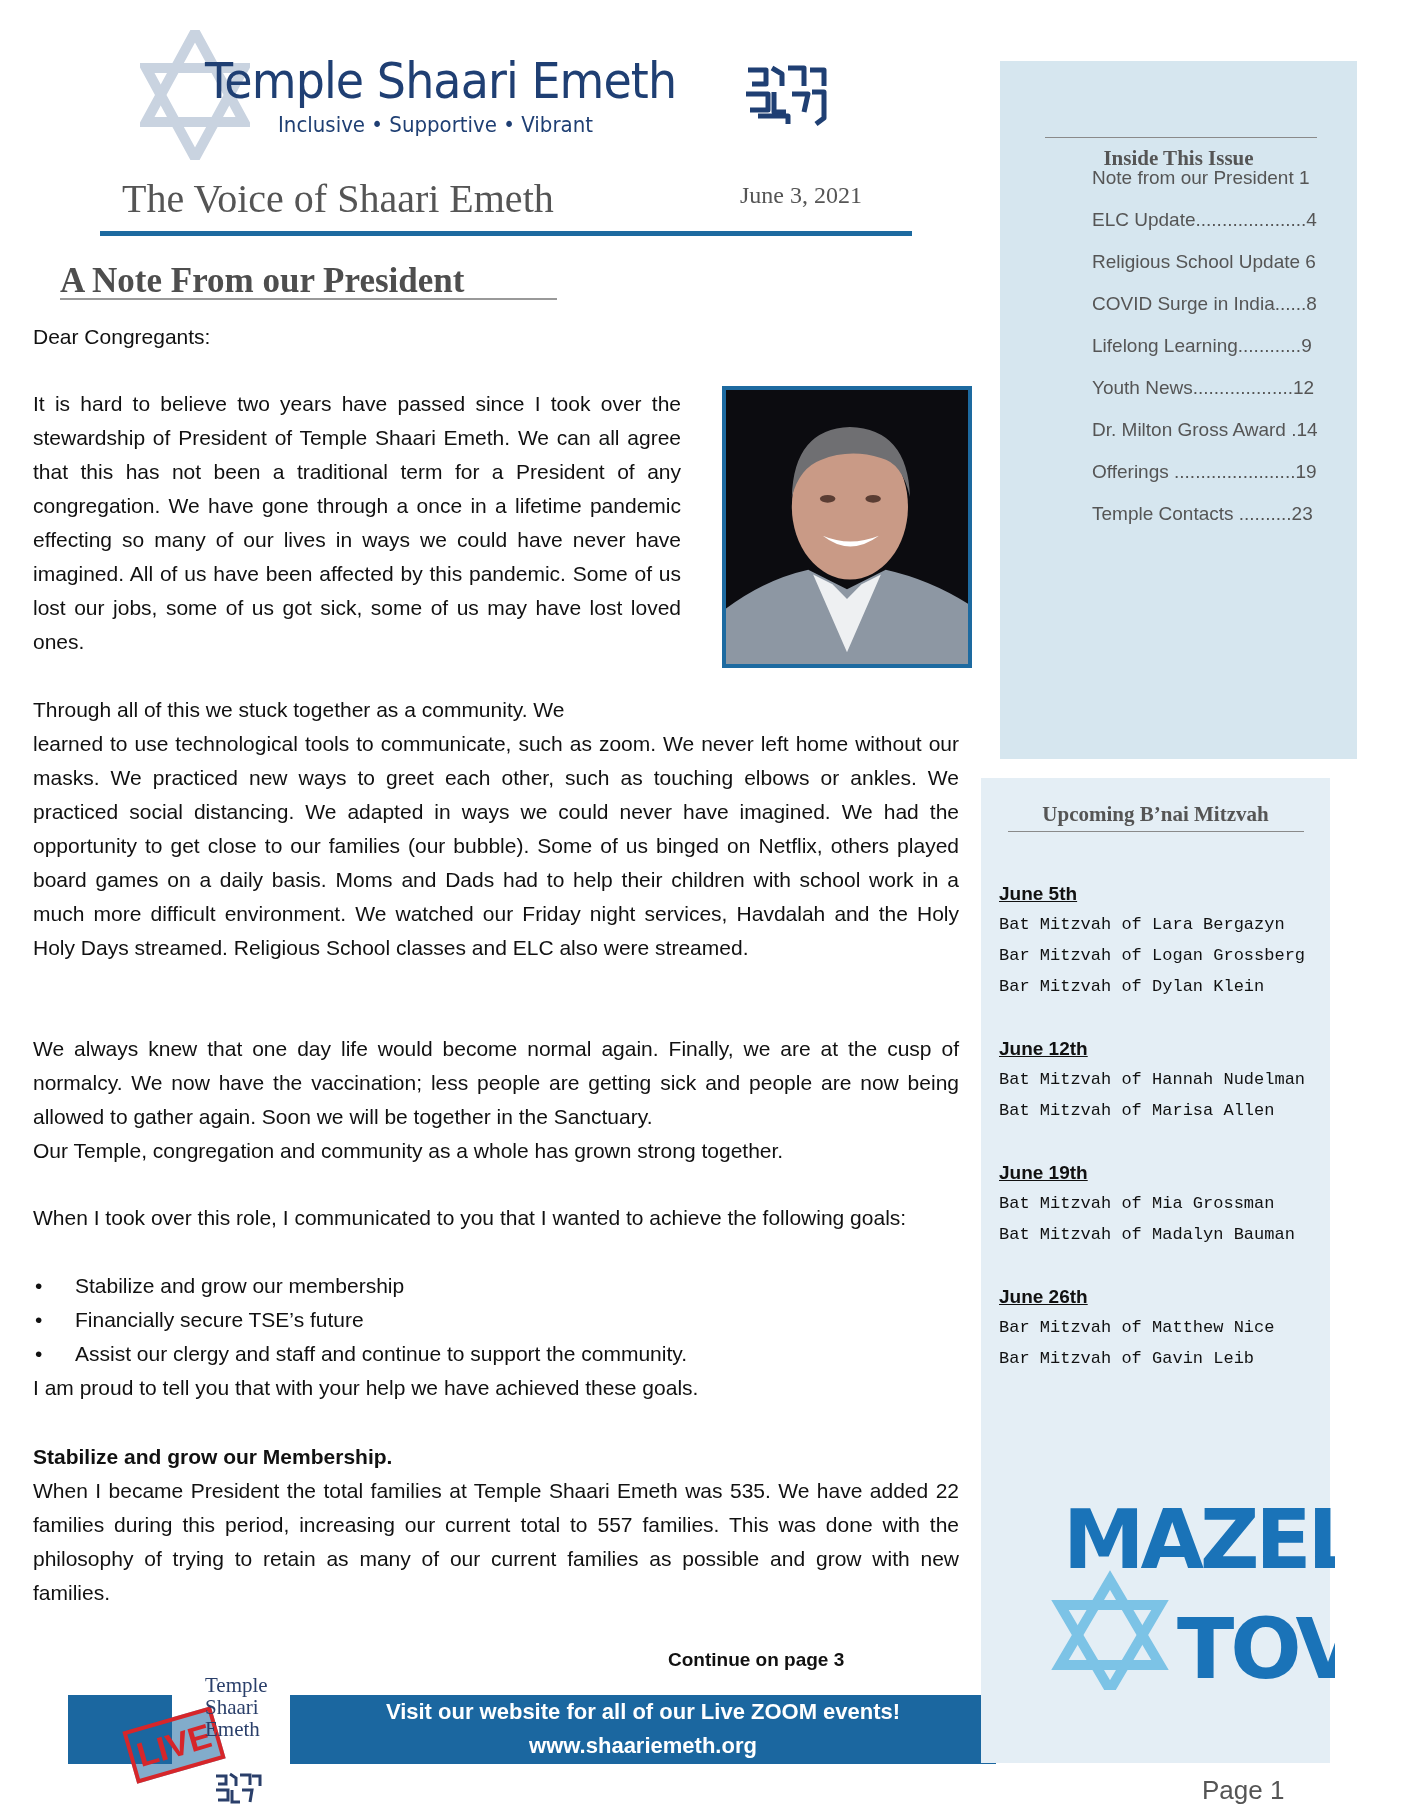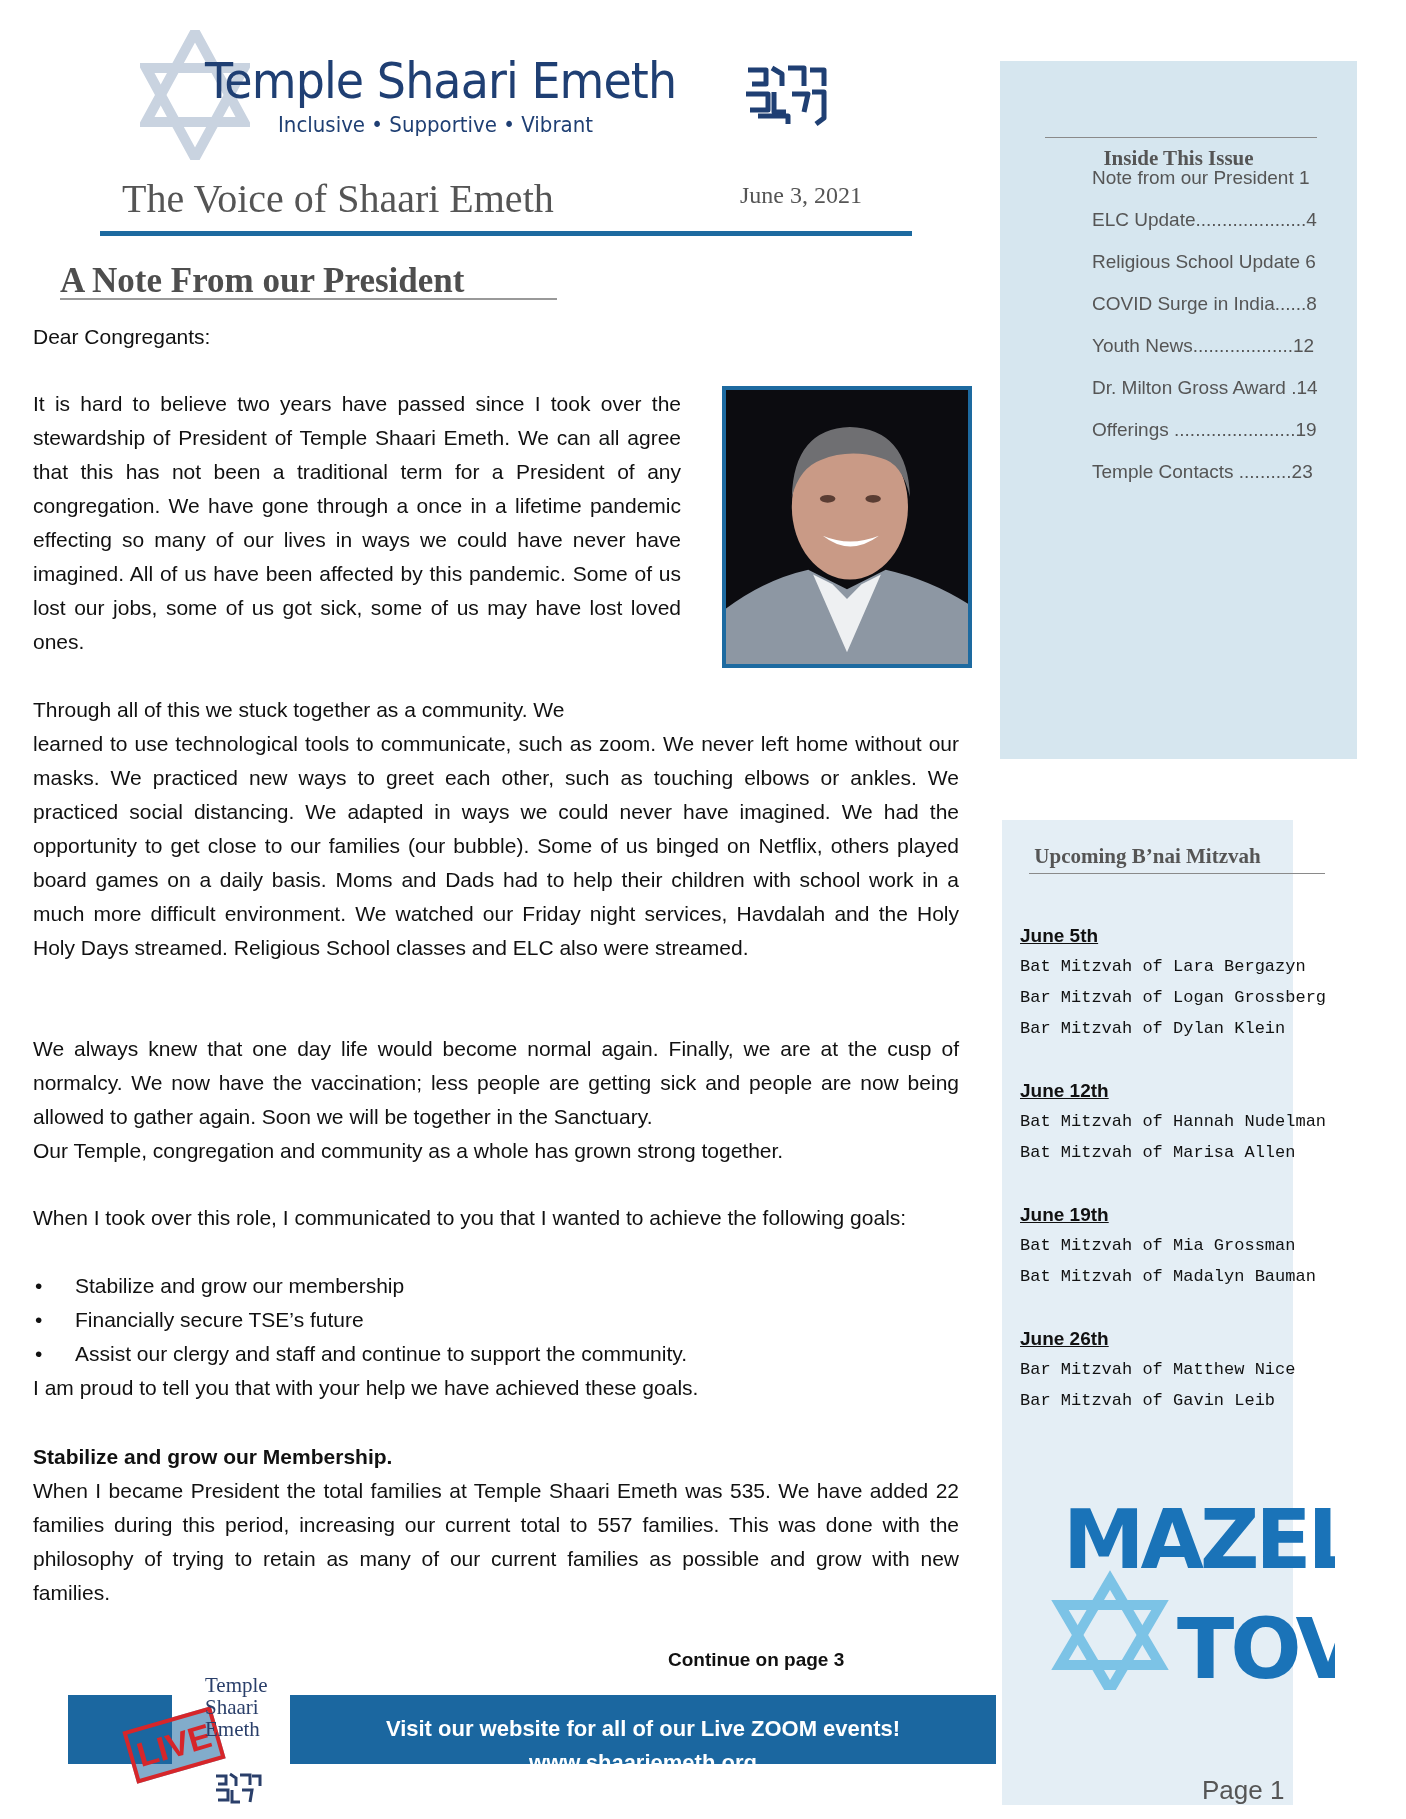--- a/index.html
+++ b/index.html
@@ -36,34 +36,34 @@
   .subhead { position: absolute; left: 33px; top: 1440px; font-weight: bold; }
   .para5 { position: absolute; left: 33px; top: 1474px; width: 926px; text-align: justify; }
 
   .continue { position: absolute; left: 668px; top: 1649px; font-family: "Liberation Sans", sans-serif; font-weight: bold; font-size: 19px; color: #111; }
 
   
   .photo { position: absolute; left: 722px; top: 386px; width: 250px; height: 282px; border: 4px solid #1d6aa0; background: #0b0b0e; overflow: hidden; }
 
   
   .banner-left { position: absolute; left: 68px; top: 1695px; width: 104px; height: 69px; background: #1b67a0; }
-  .banner-main { position: absolute; left: 290px; top: 1695px; width: 706px; height: 69px; background: #1b67a0; color: #fff; text-align: center; font-weight: bold; font-family: "Liberation Sans", sans-serif; font-size: 22px; line-height: 34px; padding-top: 17px; }
+  .banner-main { position: absolute; left: 290px; top: 1695px; width: 706px; height: 69px; background: #1b67a0; color: #fff; text-align: center; font-weight: bold; font-family: "Liberation Sans", sans-serif; font-size: 22px; line-height: 34px; padding-top: 0; }
   .live-logo { position: absolute; left: 120px; top: 1670px; width: 170px; height: 140px; }
   .live-stamp { position: absolute; left: 8px; top: 48px; width: 92px; height: 54px; border: 4px solid #d6262a; transform: rotate(-16deg); color: #d6262a; font-weight: bold; font-size: 34px; text-align: center; line-height: 46px; font-family: "Liberation Sans", sans-serif; background: rgba(27,103,160,0.55); }
   .live-text-logo { position: absolute; left: 85px; top: 4px; font-family: "Liberation Serif", serif; color: #2a3f6a; font-size: 21px; line-height: 22px; }
   .live-hebrew { position: absolute; left: 92px; top: 100px; width: 50px; height: 38px; }
 
   
   .sidebar-issue { position: absolute; left: 1000px; top: 61px; width: 357px; height: 698px; background: #d6e6ef; }
   .sidebar-title { position: absolute; left: 0; width: 100%; top: 44px; text-align: center; font-family: "Liberation Serif", serif; font-weight: bold; font-size: 21px; color: #555; margin-top: 41px; }
   .sidebar-rule { position: absolute; left: 45px; top: 76px; width: 272px; height: 1px; background: #8a8a8a; }
   .toc { position: absolute; left: 45px; top: 96px; width: 280px; list-style: none; }
   .toc li { height: 42px; line-height: 42px; font-family: "Liberation Sans", sans-serif; font-size: 19px; color: #555; white-space: nowrap; overflow: hidden; margin-left: 47px; }
 
-  .sidebar-bnai { position: absolute; left: 1002px; top: 778px; width: 291px; height: 985px; background: #e4eef5; margin-top: 42px; }
+  .sidebar-bnai { position: absolute; left: 981px; top: 778px; width: 349px; height: 985px; background: #e4eef5; }
   .bnai-title { position: absolute; left: 0; width: 100%; top: 24px; text-align: center; font-family: "Liberation Serif", serif; font-weight: bold; font-size: 21px; color: #555; }
   .bnai-rule { position: absolute; left: 27px; top: 53px; width: 296px; height: 1px; background: #8a8a8a; }
   .bnai-list { position: absolute; left: 18px; top: 100px; width: 330px; }
   .bnai-group { margin-bottom: 31px; }
   .bnai-date { font-family: "Liberation Sans", sans-serif; font-weight: bold; font-size: 19px; text-decoration: underline; line-height: 31px; color: #111; }
   .bnai-item { font-family: Liberation Mono, monospace; font-size: 17px; line-height: 31px; color: #111; white-space: nowrap; }
 
   .mazel-tov { position: absolute; left: 1045px; top: 1480px; width: 290px; height: 210px; }
 
   .page-number { position: absolute; left: 1202px; top: 1775px; font-family: "Liberation Sans", sans-serif; font-size: 26px; color: #555; }
@@ -152,20 +152,21 @@
 </div>
 
 <aside class="sidebar-issue">
   <div class="sidebar-title">Inside This Issue</div>
   <div class="sidebar-rule"></div>
   <ul class="toc">
     <li>Note from our President 1</li>
     <li>ELC Update.....................4</li>
     <li>Religious School Update 6</li>
     <li>COVID Surge in India......8</li>
+    <li>Lifelong Learning............9</li>
     <li>Youth News...................12</li>
     <li>Dr. Milton Gross Award .14</li>
     <li>Offerings .......................19</li>
     <li>Temple Contacts  ..........23</li>
   </ul>
 </aside>
 
 <aside class="sidebar-bnai">
   <div class="bnai-title">Upcoming B’nai Mitzvah</div>
   <div class="bnai-rule"></div>

